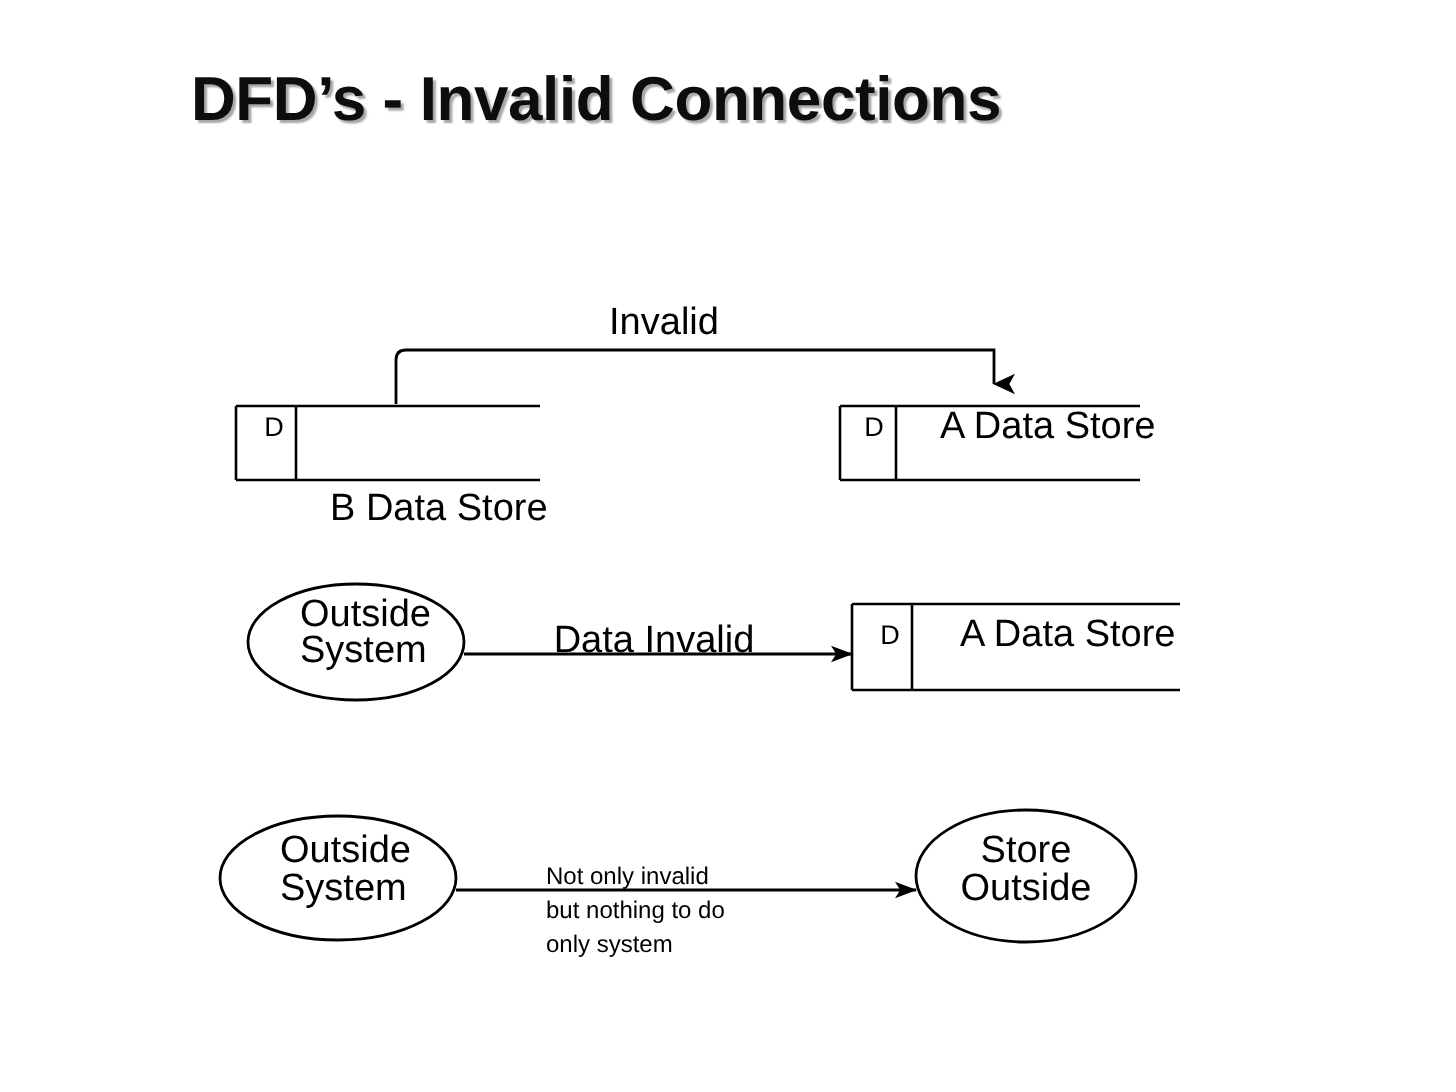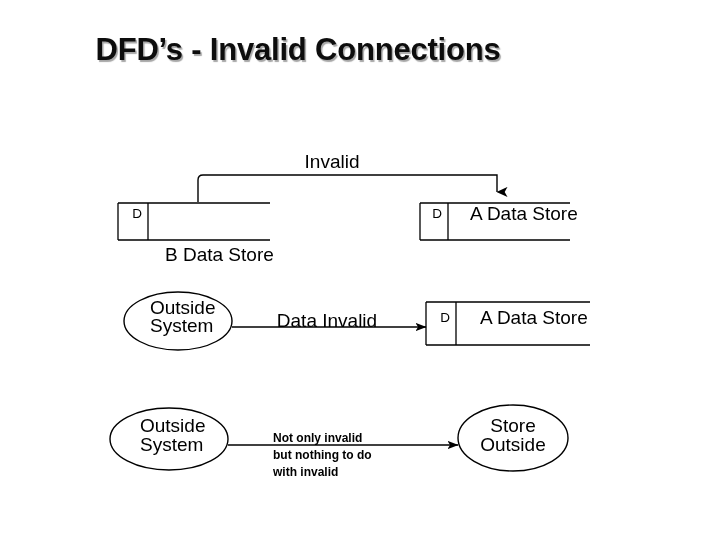--- a/index.html
+++ b/index.html
@@ -45,21 +45,20 @@
     position: absolute;
     font-family: "Liberation Sans", sans-serif;
     font-size: 19px;
     color: #000000;
     white-space: pre;
     line-height: 17px;
   }
   .dtext.small {
     font-size: 12px;
     line-height: 16px;
-    font-weight: bold;
   }
   .dtext.center {
     text-align: center;
   }
   .store-letter {
     font-size: 13.5px;
   }
 </style>
 </head>
 <body>
@@ -131,16 +130,16 @@
 
 <div class="dtext store-letter" style="left:434px; top:309px; width:22px; text-align:center;">D</div>
 
 <div class="dtext" style="left:480px; top:309px;">A Data Store</div>
 
 <div class="dtext" style="left:140px; top:417px;">Outside</div>
 <div class="dtext" style="left:140px; top:436px;">System</div>
 
 <div class="dtext small" style="left:273px; top:430px;">Not only invalid</div>
 <div class="dtext small" style="left:273px; top:447px;">but nothing to do</div>
-<div class="dtext small" style="left:273px; top:464px;">with invalid</div>
+<div class="dtext small" style="left:273px; top:464px;">only system</div>
 
 <div class="dtext center" style="left:463px; top:417px; width:100px;">Store</div>
 <div class="dtext center" style="left:463px; top:436px; width:100px;">Outside</div>
 
 </body></html>

